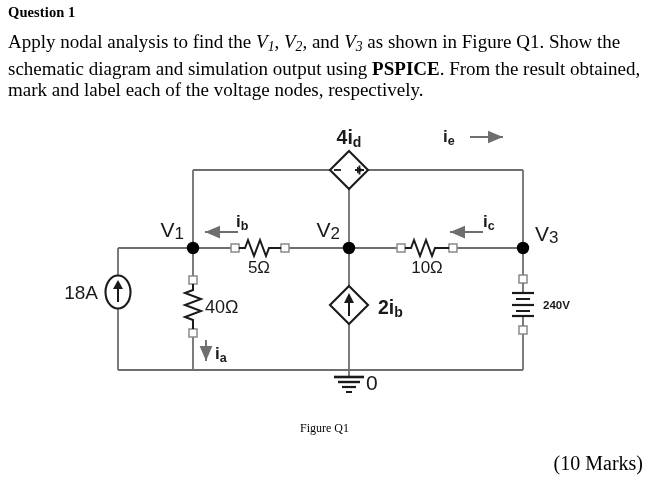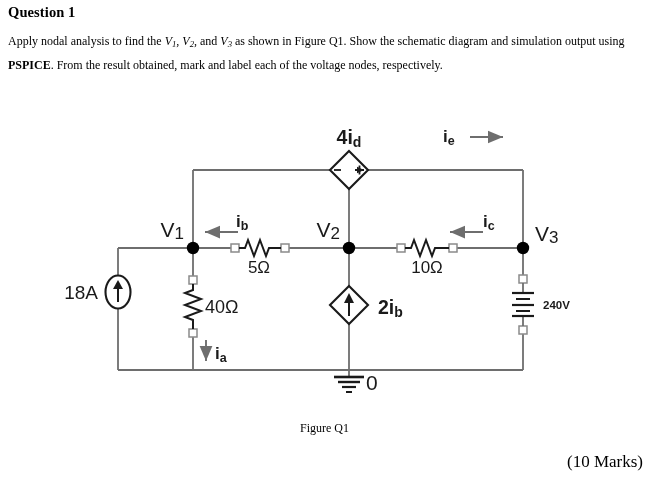--- a/index.html
+++ b/index.html
@@ -29,21 +29,21 @@
     font-weight: bold;
     font-size: 14.5px;
     letter-spacing: 0.1px;
   }
   .q-body {
     position: absolute;
     left: 8px;
     top: 31px;
     width: 638px;
     font-family: "Liberation Serif", serif;
-    font-size: 12px;
+    font-size: 19px;
     line-height: 21.5px;
     text-align: left;
   }
   .q-body i {
     font-style: italic;
   }
   .q-body b {
     font-weight: bold;
   }
   .sub {
@@ -55,21 +55,21 @@
     left: 300px;
     top: 421px;
     font-family: "Liberation Serif", serif;
     font-size: 12px;
   }
   .marks {
     position: absolute;
     right: 10px;
     top: 452px;
     font-family: "Liberation Serif", serif;
-    font-size: 17px;
+    font-size: 20px;
   }
   #circuit {
     position: absolute;
     left: 0;
     top: 118px;
     width: 653px;
     height: 300px;
   }
   .lbl {
     font-family: "Liberation Sans", sans-serif;

